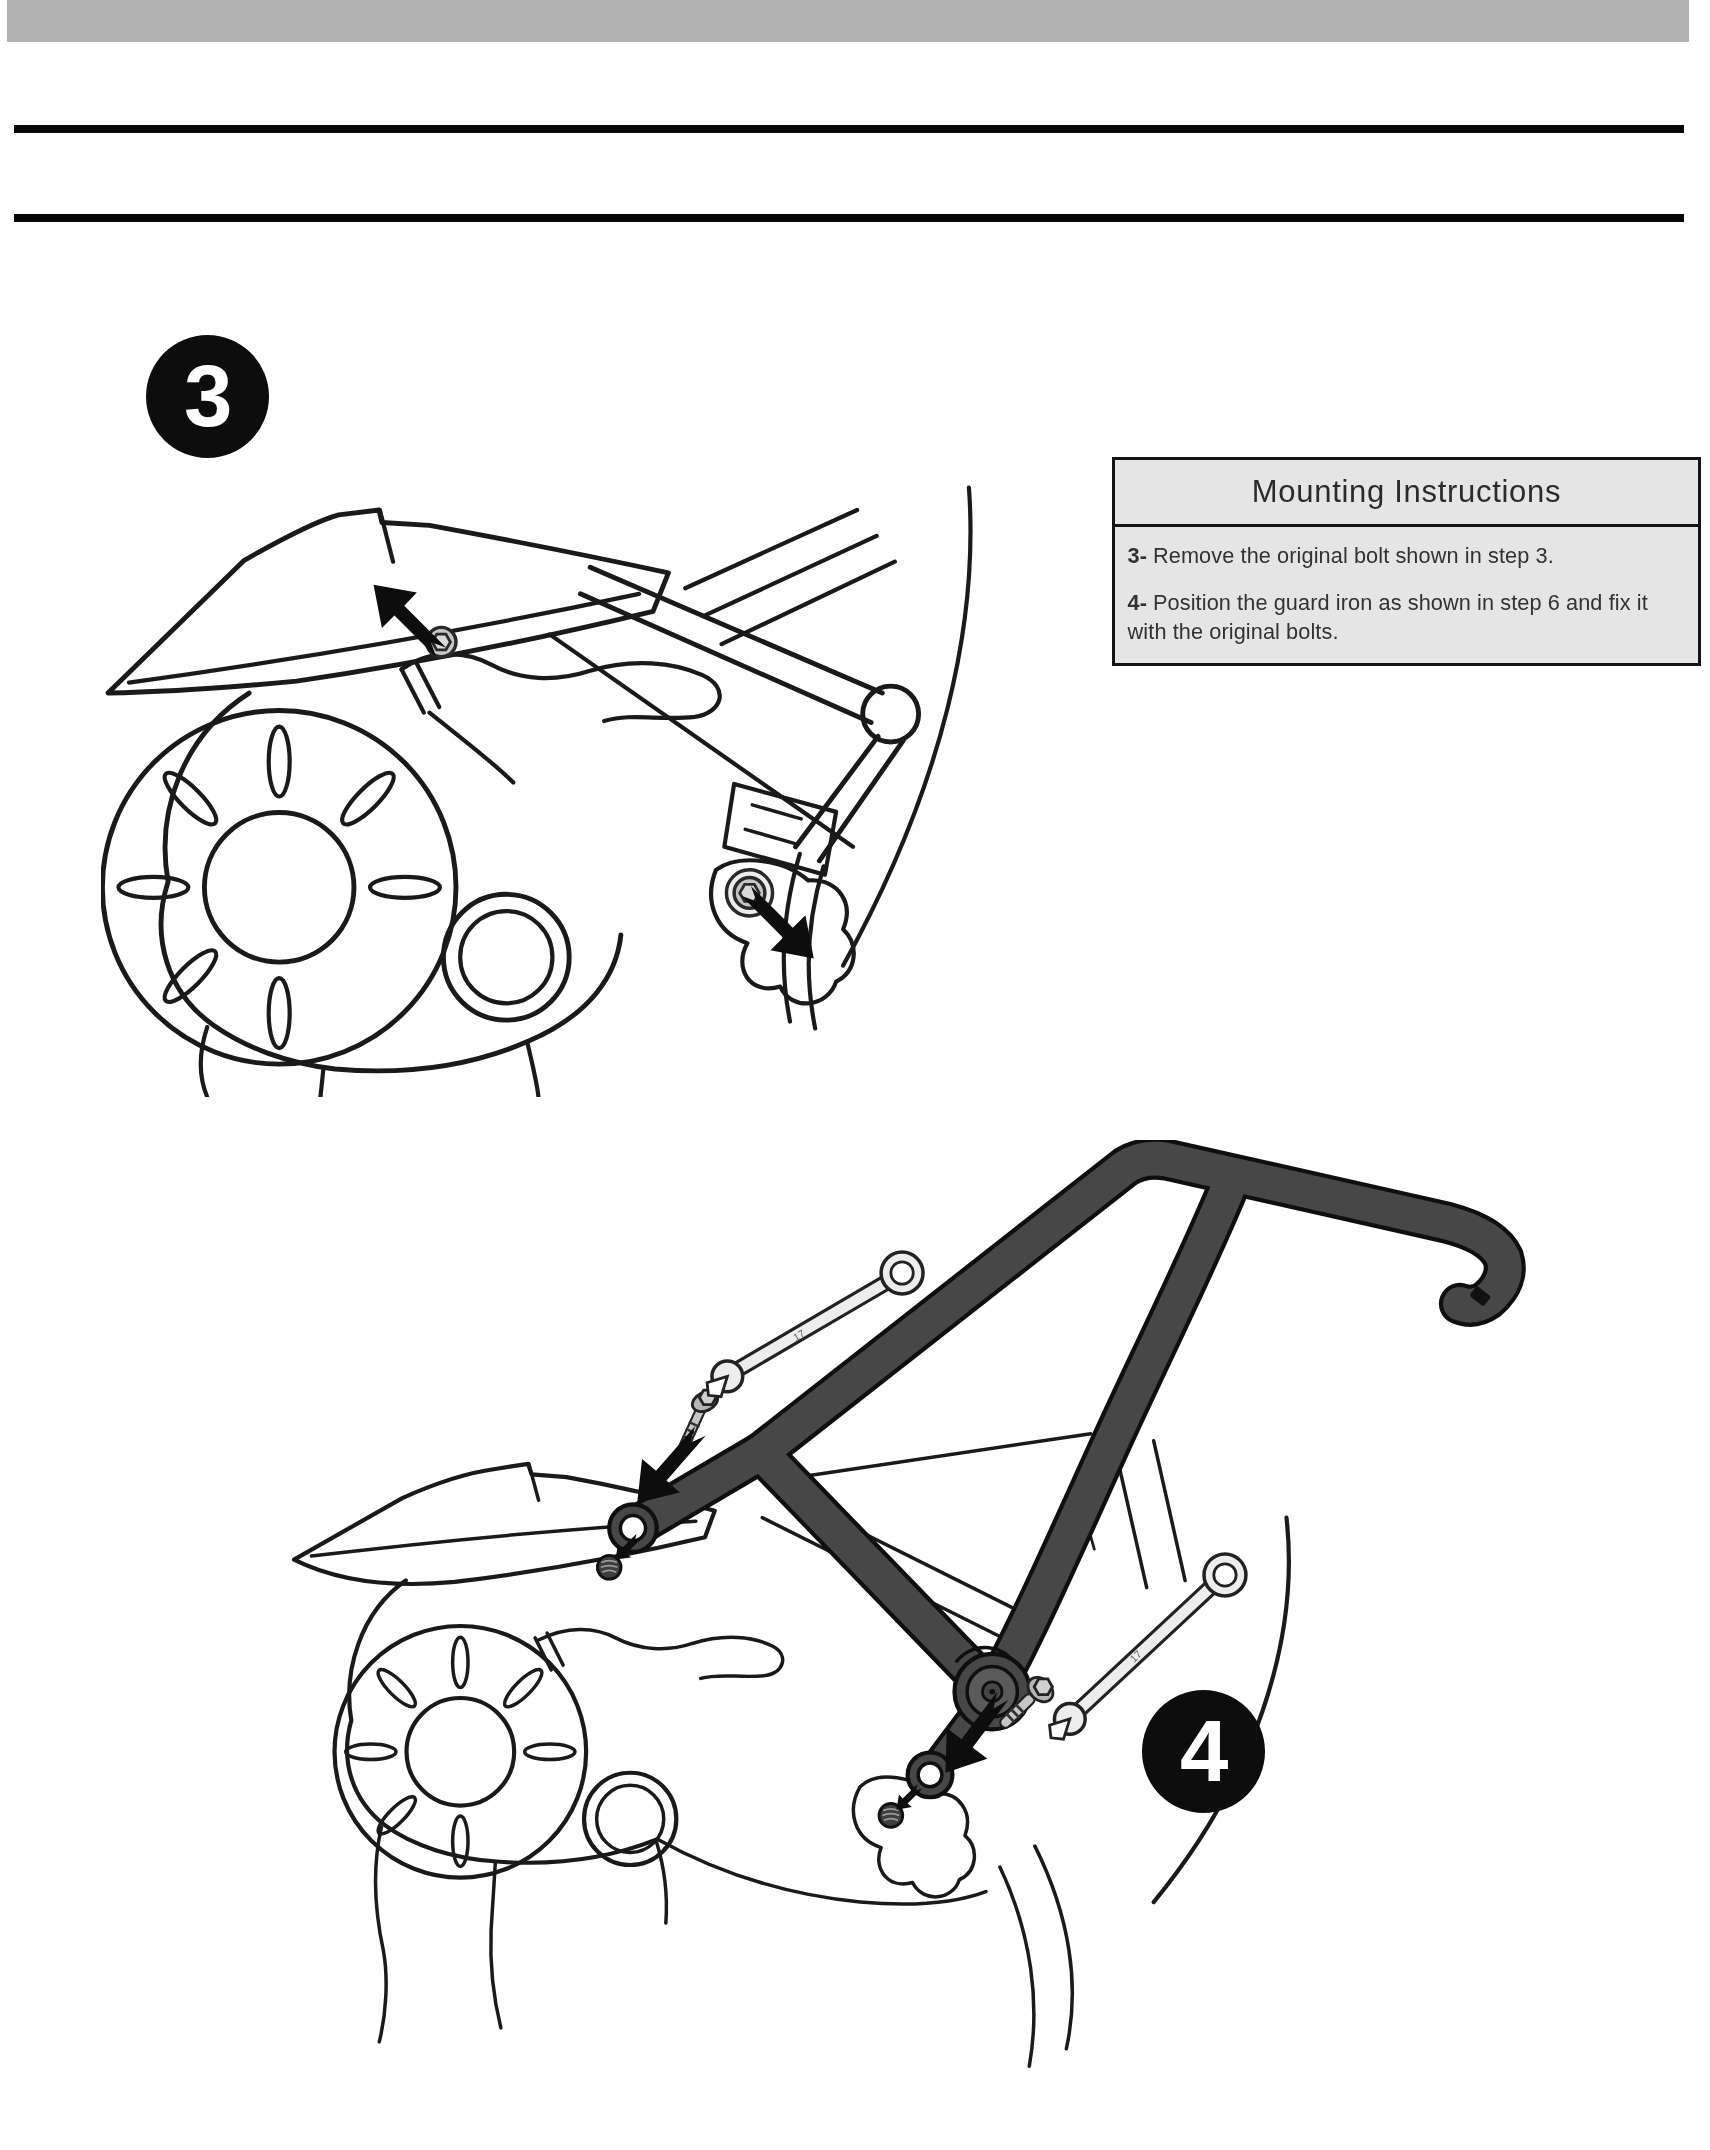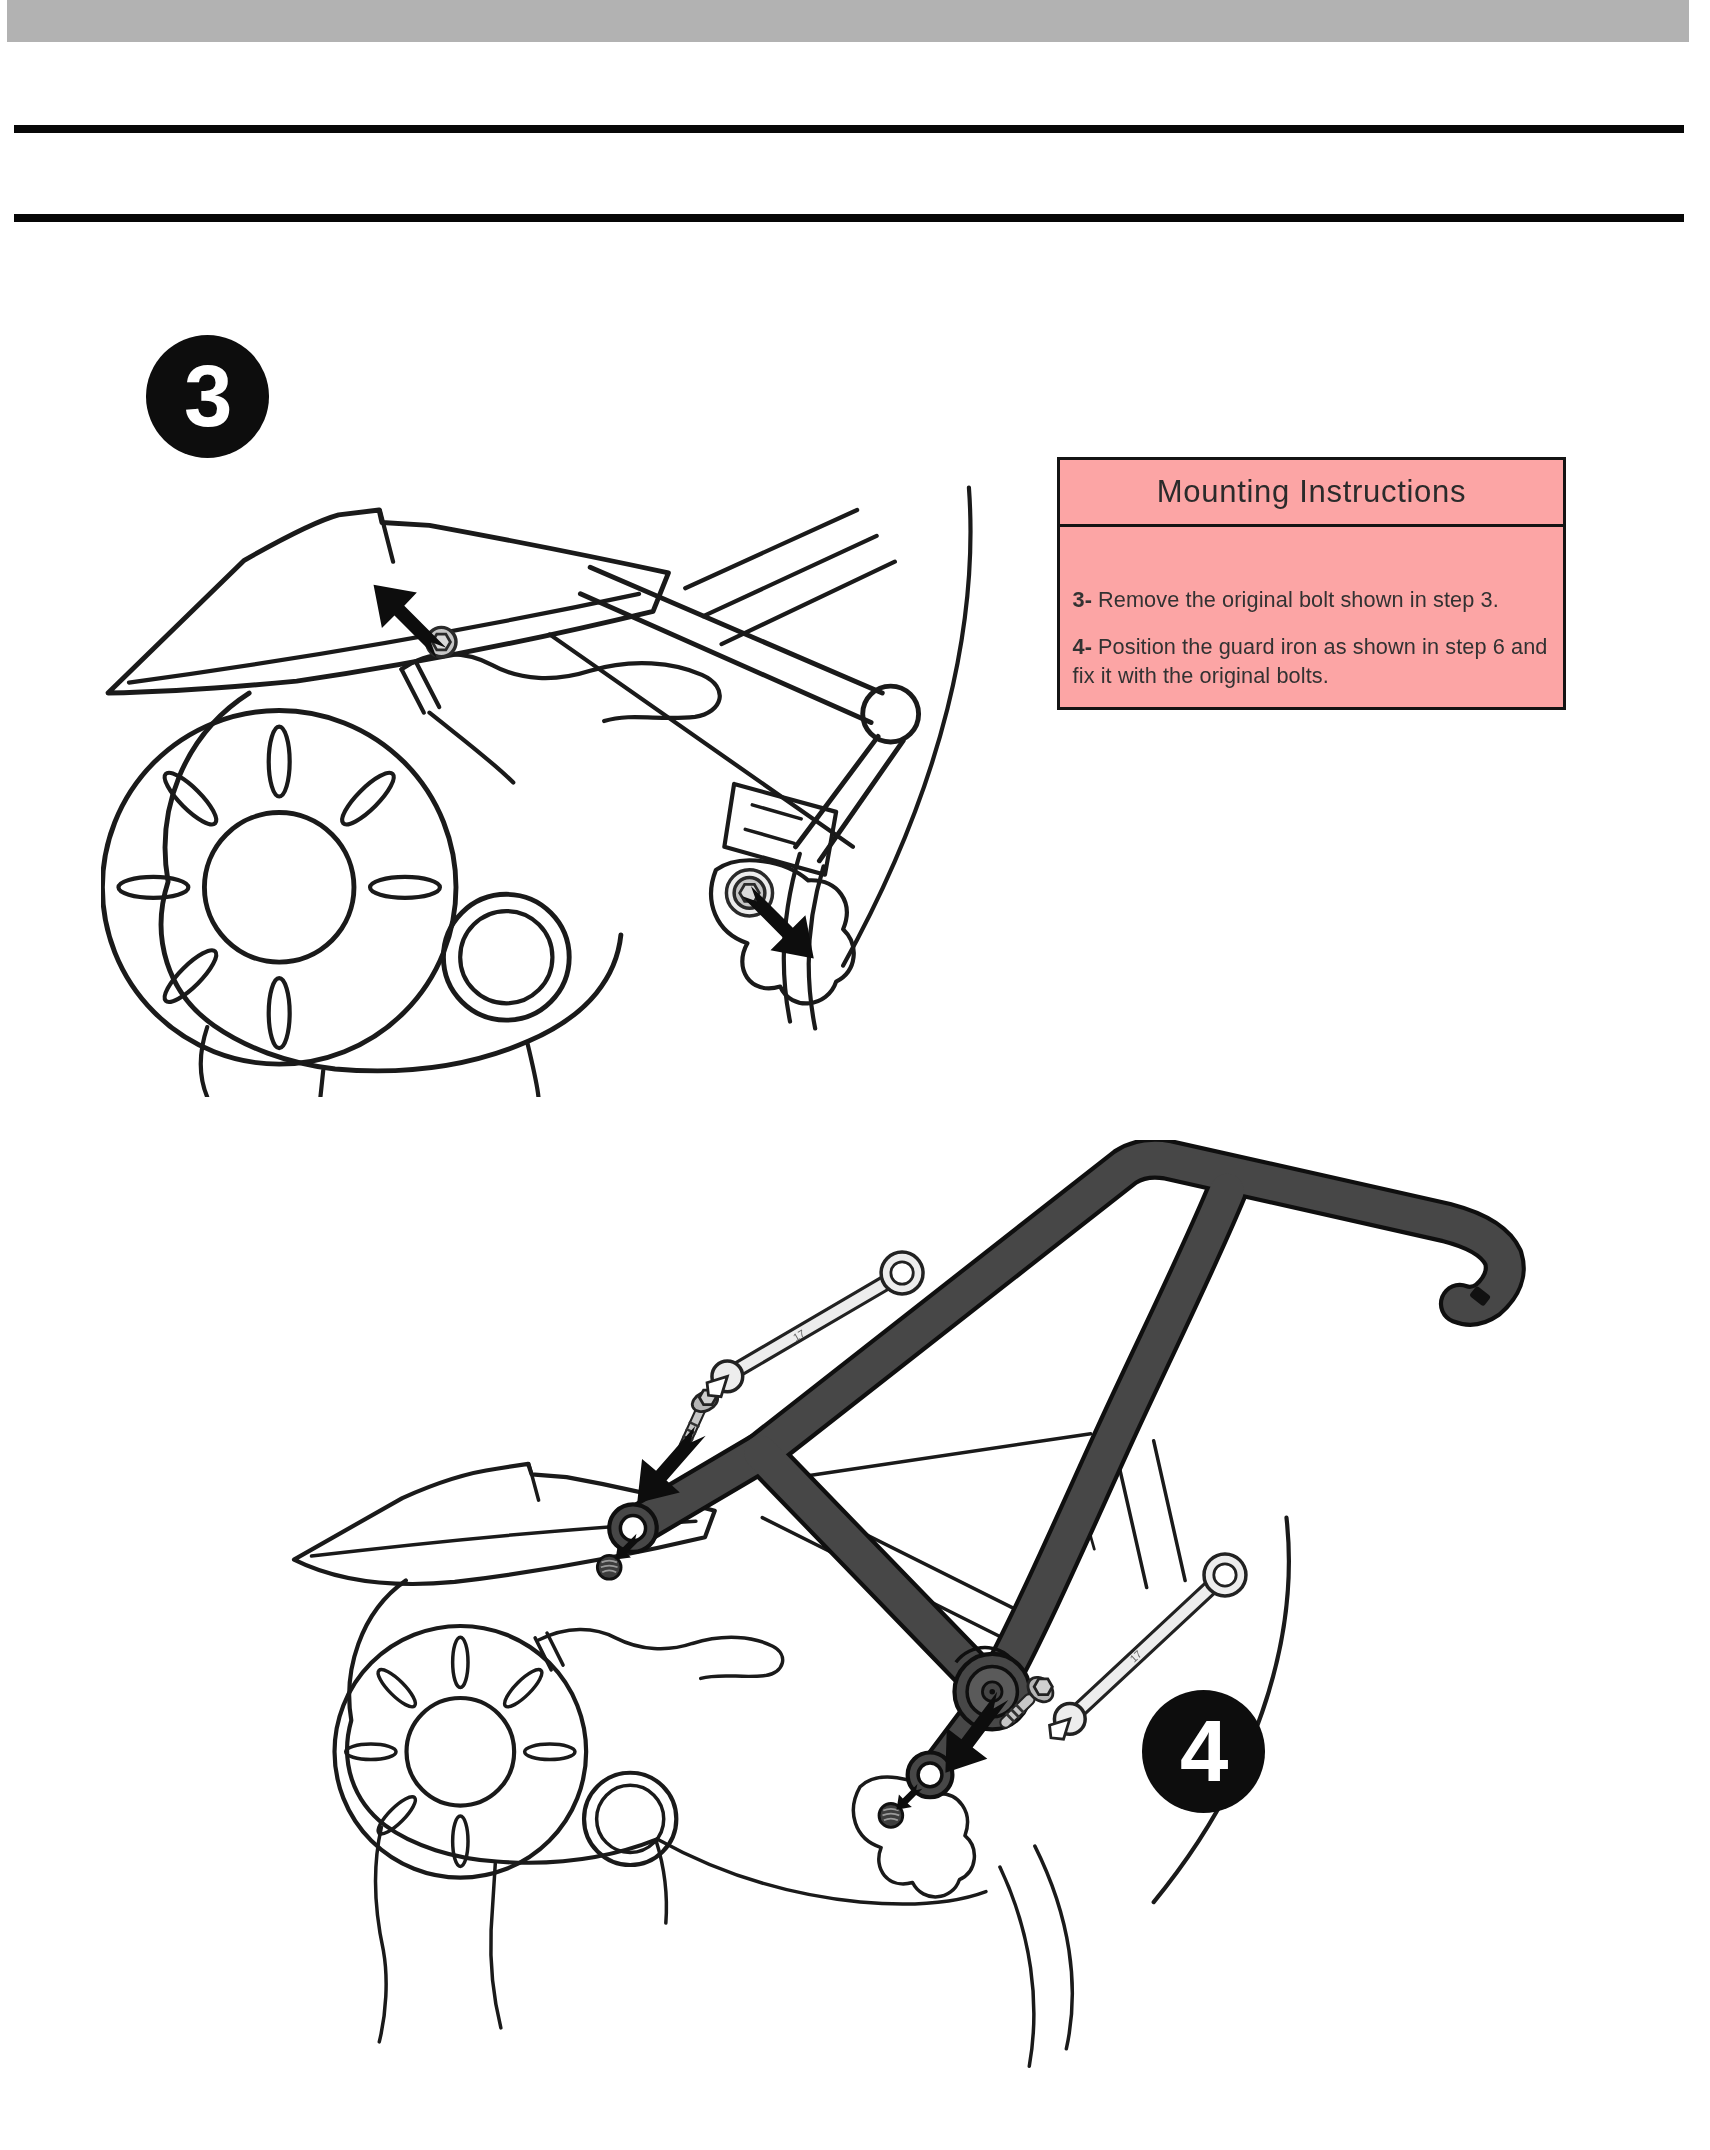--- a/index.html
+++ b/index.html
@@ -18,28 +18,28 @@
   .badge span{
     color:#ffffff;font-size:87px;font-weight:700;line-height:1;
     transform:translateY(-1.4px);letter-spacing:-1.4px;
   }
   .badge3{left:146px;top:335px;}
   .badge4{left:1142px;top:1690px;}
   .illus{position:absolute;}
   .illus1{left:101px;top:482px;}
   .illus2{left:287px;top:1140px;}
   .instructions{
-    position:absolute;left:1057px;top:457px;width:509px;box-sizing:border-box;
-    border:3.5px solid #141414;background:#fca5a5;z-index:4;
+    position:absolute;left:1112px;top:457px;width:589px;box-sizing:border-box;
+    border:3.5px solid #141414;background:#e5e5e5;z-index:4;
   }
   .instr-title{
     height:64px;line-height:64px;text-align:center;border-bottom:3.5px solid #141414;
     font-size:31px;color:#2b2b2b;letter-spacing:0.7px;
   }
-  .instr-body{padding:14px 9.8px 12.6px 12.6px;color:#323232;margin-top:44px;}
+  .instr-body{padding:14px 9.8px 12.6px 12.6px;color:#323232;}
   .instr-item{margin:0 0 18px 0;font-size:21.7px;line-height:1.34;letter-spacing:0.1px;}
   .instr-item:last-child{margin-bottom:4.2px;}
   .instr-item b{font-weight:700;letter-spacing:0;}
   svg .ln{stroke:#1a1a1a;fill:none;stroke-linecap:round;stroke-linejoin:round;}
   svg text{font-family:"Liberation Sans",sans-serif;}
 </style>
 </head>
 <body>
 
 <div class="page">

